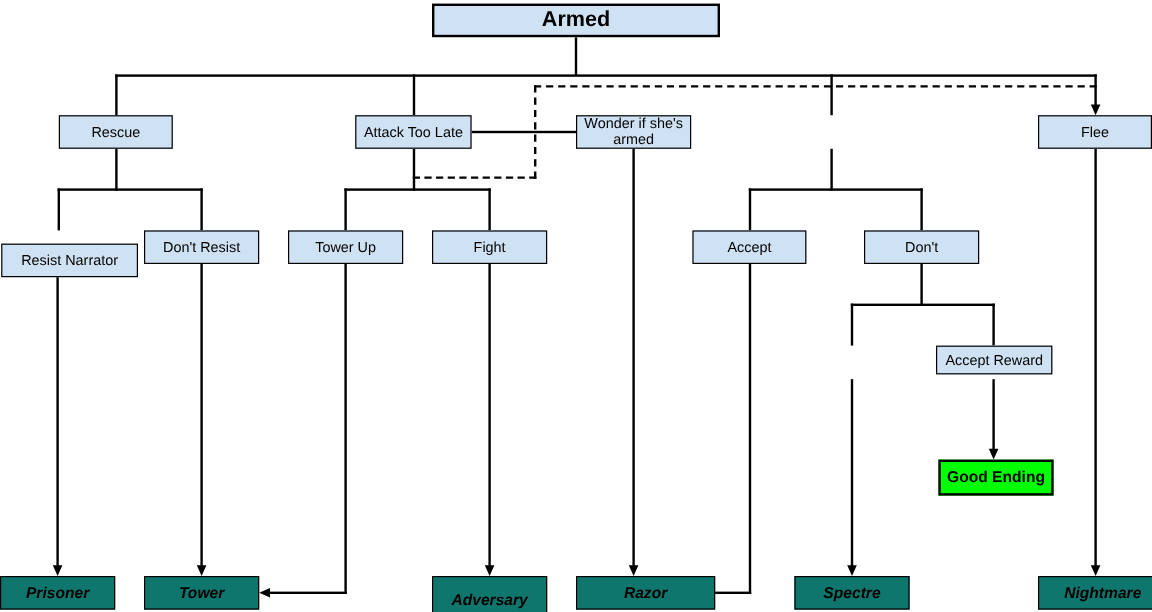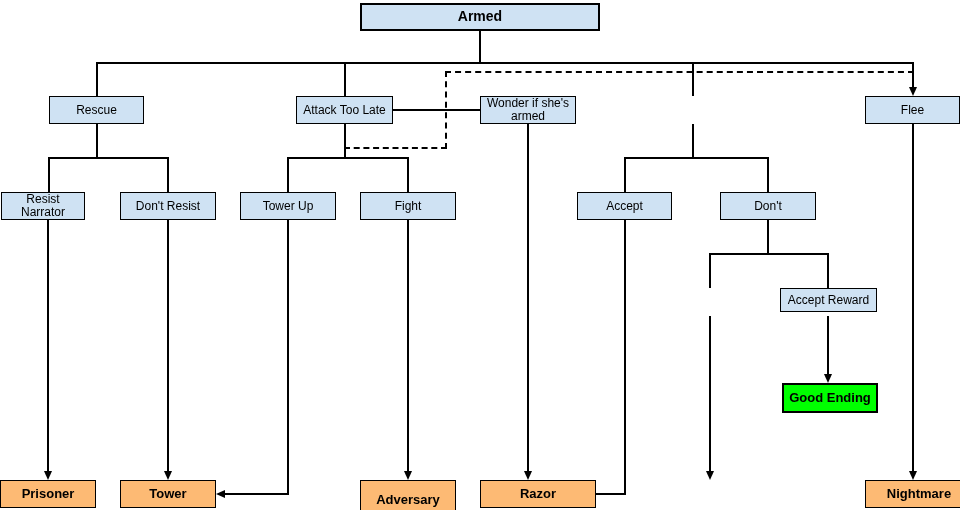--- a/index.html
+++ b/index.html
@@ -20,22 +20,22 @@
     justify-content: center;
     text-align: center;
     background: #cfe2f3;
     border: 1px solid #000;
     color: #000;
     font-size: 12px;
     line-height: 1.08;
     padding: 1px 2px;
     z-index: 2;
   }
-  .node.root    { font-weight: bold; font-size: 14px; border-width: 2px; }
-  .node.ending  { background: #fdba74; font-weight: bold; font-size: 13px; }
+  .node.root    { font-weight: bold; font-size: 18px; border-width: 2px; }
+  .node.ending  { background: #0f766e; font-weight: bold; font-size: 13px; font-style: italic; }
   .node.good    { background: #00ff00; font-weight: bold; font-size: 13px; border-width: 2px; }
   
   .h { position: absolute; height: 2px; background: #000; z-index: 1; }
   .v { position: absolute; width: 2px;  background: #000; z-index: 1; }
   .hd { position: absolute; height: 0; border-top: 2px dashed #000; z-index: 1; }
   .vd { position: absolute; width: 0;  border-left: 2px dashed #000; z-index: 1; }
   
   .arr-d { position: absolute; width: 0; height: 0;
            border-left: 4px solid transparent; border-right: 4px solid transparent;
            border-top: 9px solid #000; z-index: 1; }
@@ -111,30 +111,31 @@
   <div class="v" style="left:912px;top:124px;height:348px"></div>
   <div class="arr-d" style="left:909px;top:471px"></div>
 
   <div class="node root" style="left:360px;top:3px;width:240px;height:28px">Armed</div>
 
   <div class="node" style="left:49px;top:96px;width:95px;height:28px">Rescue</div>
   <div class="node" style="left:296px;top:96px;width:97px;height:28px">Attack Too Late</div>
   <div class="node" style="left:480px;top:96px;width:96px;height:28px">Wonder if she's armed</div>
   <div class="node" style="left:865px;top:96px;width:95px;height:28px">Flee</div>
 
-  <div class="node" style="left:1px;top:192px;width:84px;height:28px">Resist Narrator</div>
+  <div class="node" style="left:1px;top:203px;width:114px;height:28px">Resist Narrator</div>
   <div class="node" style="left:120px;top:192px;width:96px;height:28px">Don't Resist</div>
   <div class="node" style="left:240px;top:192px;width:96px;height:28px">Tower Up</div>
   <div class="node" style="left:360px;top:192px;width:96px;height:28px">Fight</div>
   <div class="node" style="left:577px;top:192px;width:95px;height:28px">Accept</div>
   <div class="node" style="left:720px;top:192px;width:96px;height:28px">Don't</div>
 
   <div class="node" style="left:780px;top:288px;width:97px;height:24px">Accept Reward</div>
 
   <div class="node good" style="left:782px;top:383px;width:96px;height:30px">Good Ending</div>
 
   <div class="node ending" style="left:0px;top:480px;width:96px;height:28px">Prisoner</div>
   <div class="node ending" style="left:120px;top:480px;width:96px;height:28px">Tower</div>
   <div class="node ending" style="left:360px;top:480px;width:96px;height:40px">Adversary</div>
   <div class="node ending" style="left:480px;top:480px;width:116px;height:28px">Razor</div>
+  <div class="node ending" style="left:662px;top:480px;width:96px;height:28px">Spectre</div>
   <div class="node ending" style="left:865px;top:480px;width:108px;height:28px">Nightmare</div>
 
 </div>
 
 </body></html>

